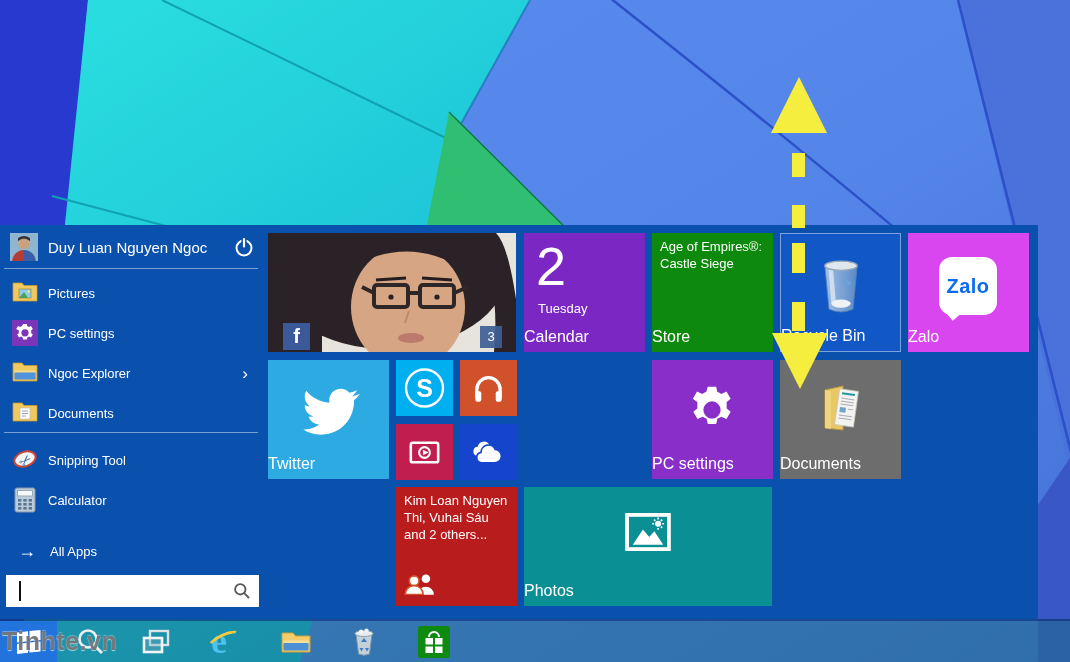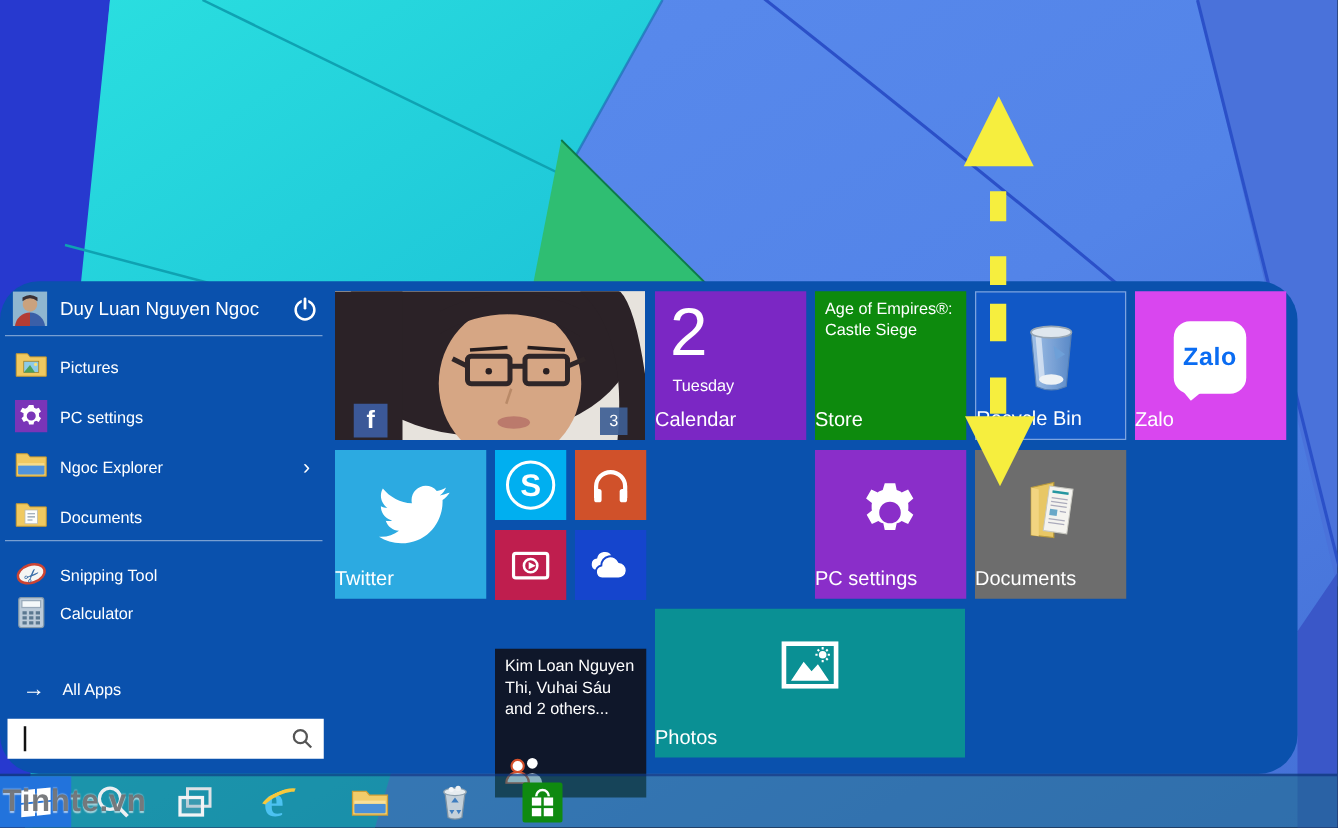--- a/index.html
+++ b/index.html
@@ -3,21 +3,21 @@
 <meta charset="utf-8">
 <style>
   html,body{margin:0;padding:0;background:#1a1a1a;}
   #screen{position:relative;width:1070px;height:662px;overflow:hidden;
           font-family:"Liberation Sans",sans-serif;-webkit-font-smoothing:antialiased;}
   #screen *{box-sizing:border-box;}
   .abs{position:absolute;}
 
   
   .start-menu{position:absolute;left:0;top:225px;width:1038px;height:394px;
-              background:#0a51ad;color:#fff;z-index:10;border-radius:31px;}
+              background:#0a51ad;color:#fff;z-index:10;}
   .sm-divider{position:absolute;left:4px;width:254px;height:1px;background:rgba(255,255,255,.45);}
   .sm-header{position:absolute;left:0;top:6px;width:262px;height:36px;}
   .sm-user-name{position:absolute;left:48px;top:8px;font-size:15px;color:#fff;white-space:nowrap;}
   .avatar{position:absolute;left:10px;top:2px;width:28px;height:28px;overflow:hidden;}
   .power-btn{position:absolute;left:232px;top:4px;width:24px;height:24px;cursor:pointer;}
   .mi{position:absolute;left:0;width:262px;height:40px;display:flex;align-items:center;
       font-size:13px;color:#fff;cursor:pointer;}
   .mi .ic{position:relative;width:26px;height:26px;margin:0 10px 0 12px;flex:none;}
   .mi .chev{position:absolute;right:14px;font-size:17px;line-height:1;color:#fff;}
   .search-wrap{position:absolute;left:6px;top:350px;width:253px;height:32px;background:#fff;}
@@ -157,21 +157,21 @@
       <span class="ic">
         <svg width="26" height="26" viewBox="0 0 26 26">
             <g transform="rotate(-18 13 12)">
               <ellipse cx="13" cy="12" rx="11" ry="7.2" fill="#f5f5f3" stroke="#cc4433" stroke-width="2"></ellipse>
             </g>
             <text x="13" y="19" font-size="15" fill="#3a6ea8" text-anchor="middle" transform="rotate(-45 13 13)">✂</text>
           </svg>
       </span>
       <span>Snipping Tool</span>
     </div>
-    <div class="mi" style="top:245px;">
+    <div class="mi" style="top:255px;">
       <span class="ic">
         <svg width="22" height="26" viewBox="0 0 22 26" style="margin-left:2px">
             <rect x="1" y="1" width="20" height="24" rx="2" fill="#bccbd9" stroke="#8298ab"></rect>
             <rect x="3.5" y="3.5" width="15" height="5.5" fill="#f4f8fa" stroke="#9ab"></rect>
             <g fill="#5b7890">
               <rect x="4" y="12" width="3.4" height="2.6"></rect>
               <rect x="9.3" y="12" width="3.4" height="2.6"></rect>
               <rect x="14.6" y="12" width="3.4" height="2.6"></rect>
               <rect x="4" y="16" width="3.4" height="2.6"></rect>
               <rect x="9.3" y="16" width="3.4" height="2.6"></rect>
@@ -316,21 +316,21 @@
           <line x1="31" y1="27" x2="36" y2="27" stroke="#aab" stroke-width="1"></line>
           <line x1="23" y1="34" x2="36" y2="34" stroke="#aab" stroke-width="1"></line>
           <line x1="23" y1="37" x2="36" y2="37" stroke="#aab" stroke-width="1"></line>
         </g>
         <path d="M8,8 L14,9.5 L14,47 L8,46 Z" fill="#f2d480"></path>
       </svg>
       <div class="tlabel">Documents</div>
     </div>
 
 
-    <div class="tile" style="left: 396px; top: 262px; width: 121px; height: 119px; background: #0f172a; margin-top: 32px;">
+    <div class="tile" style="left: 396px; top: 262px; width: 121px; height: 119px; background: #b91c1c;">
       <div class="ttext">Kim Loan Nguyen Thi, Vuhai Sáu and 2 others...</div>
       <svg class="abs" style="left:8px;top:86px;" width="32" height="22" viewBox="0 0 30 20">
         <circle cx="20.5" cy="5" r="4" fill="#fff"></circle>
         <path d="M13,20 a7.5,7.5 0 0 1 15,0 z" fill="#fff"></path>
         <circle cx="9.5" cy="7" r="4.6" fill="#fff" stroke="#d4502b" stroke-width="1.6"></circle>
         <path d="M1,20 a8.5,8.5 0 0 1 17,0 z" fill="#fff" stroke="#d4502b" stroke-width="1.6"></path>
       </svg>
     </div>
 
     <div class="tile" style="left: 524px; top: 262px; width: 248px; height: 119px; background: rgb(10, 144, 148);">

